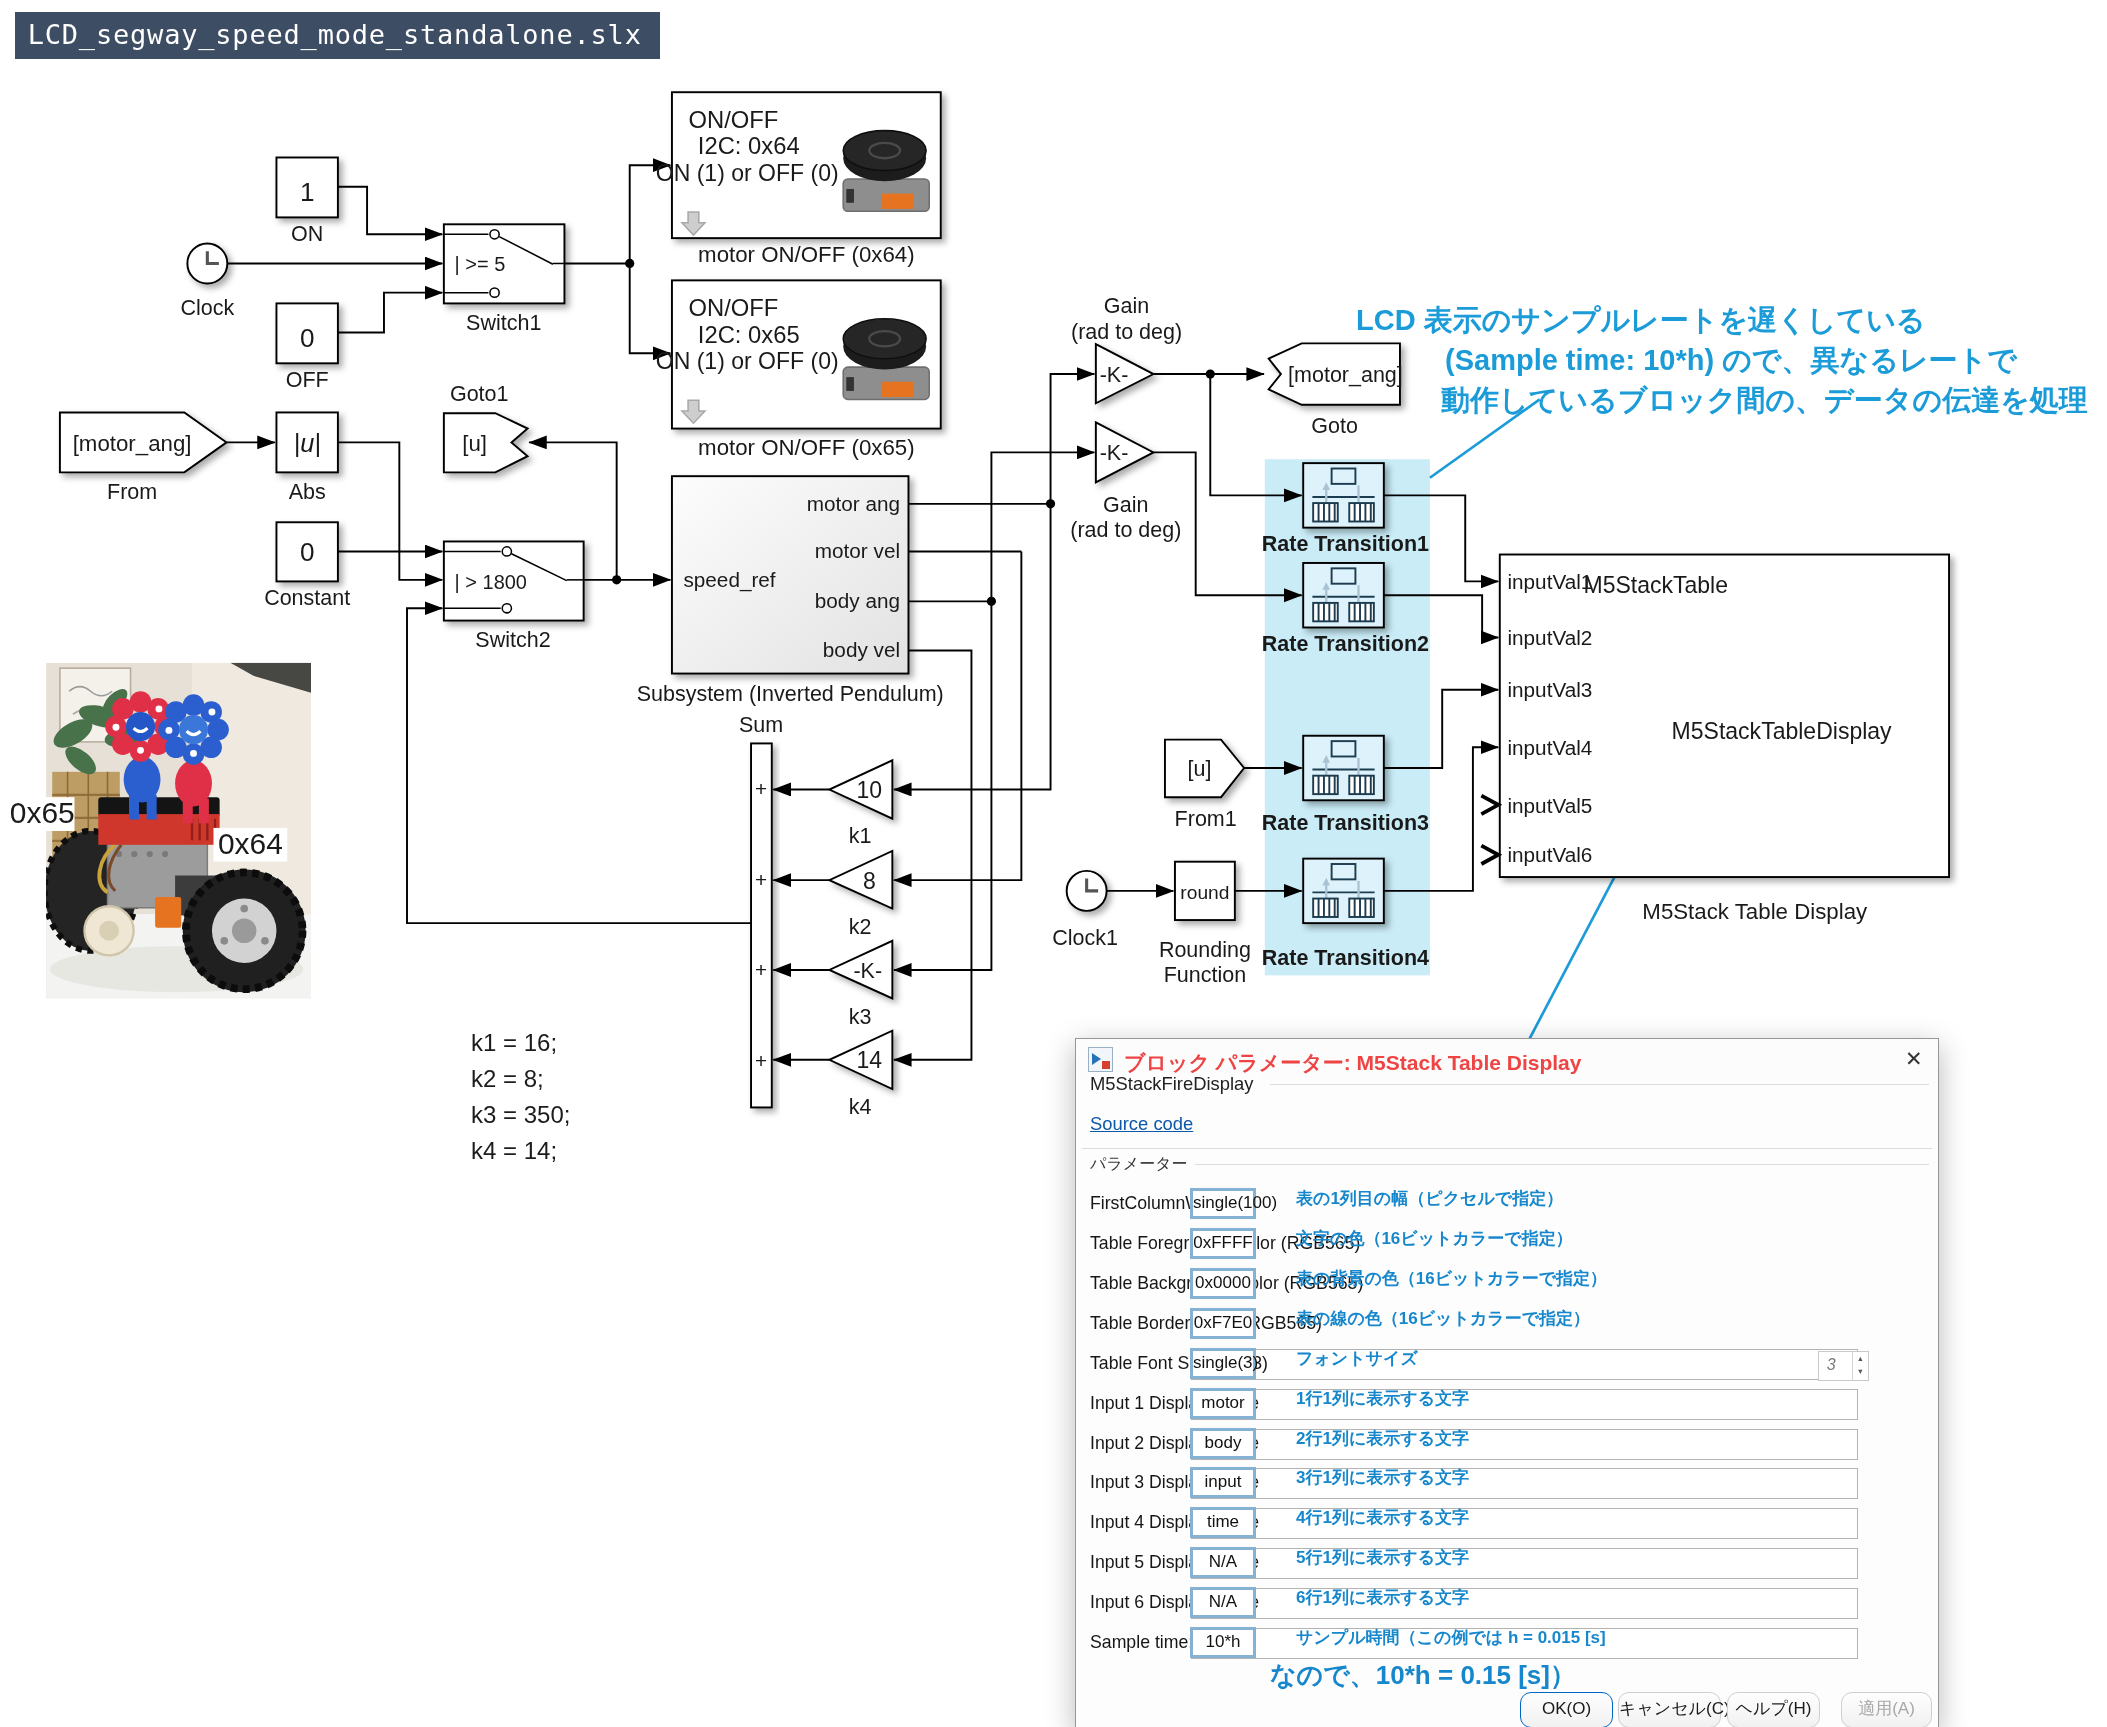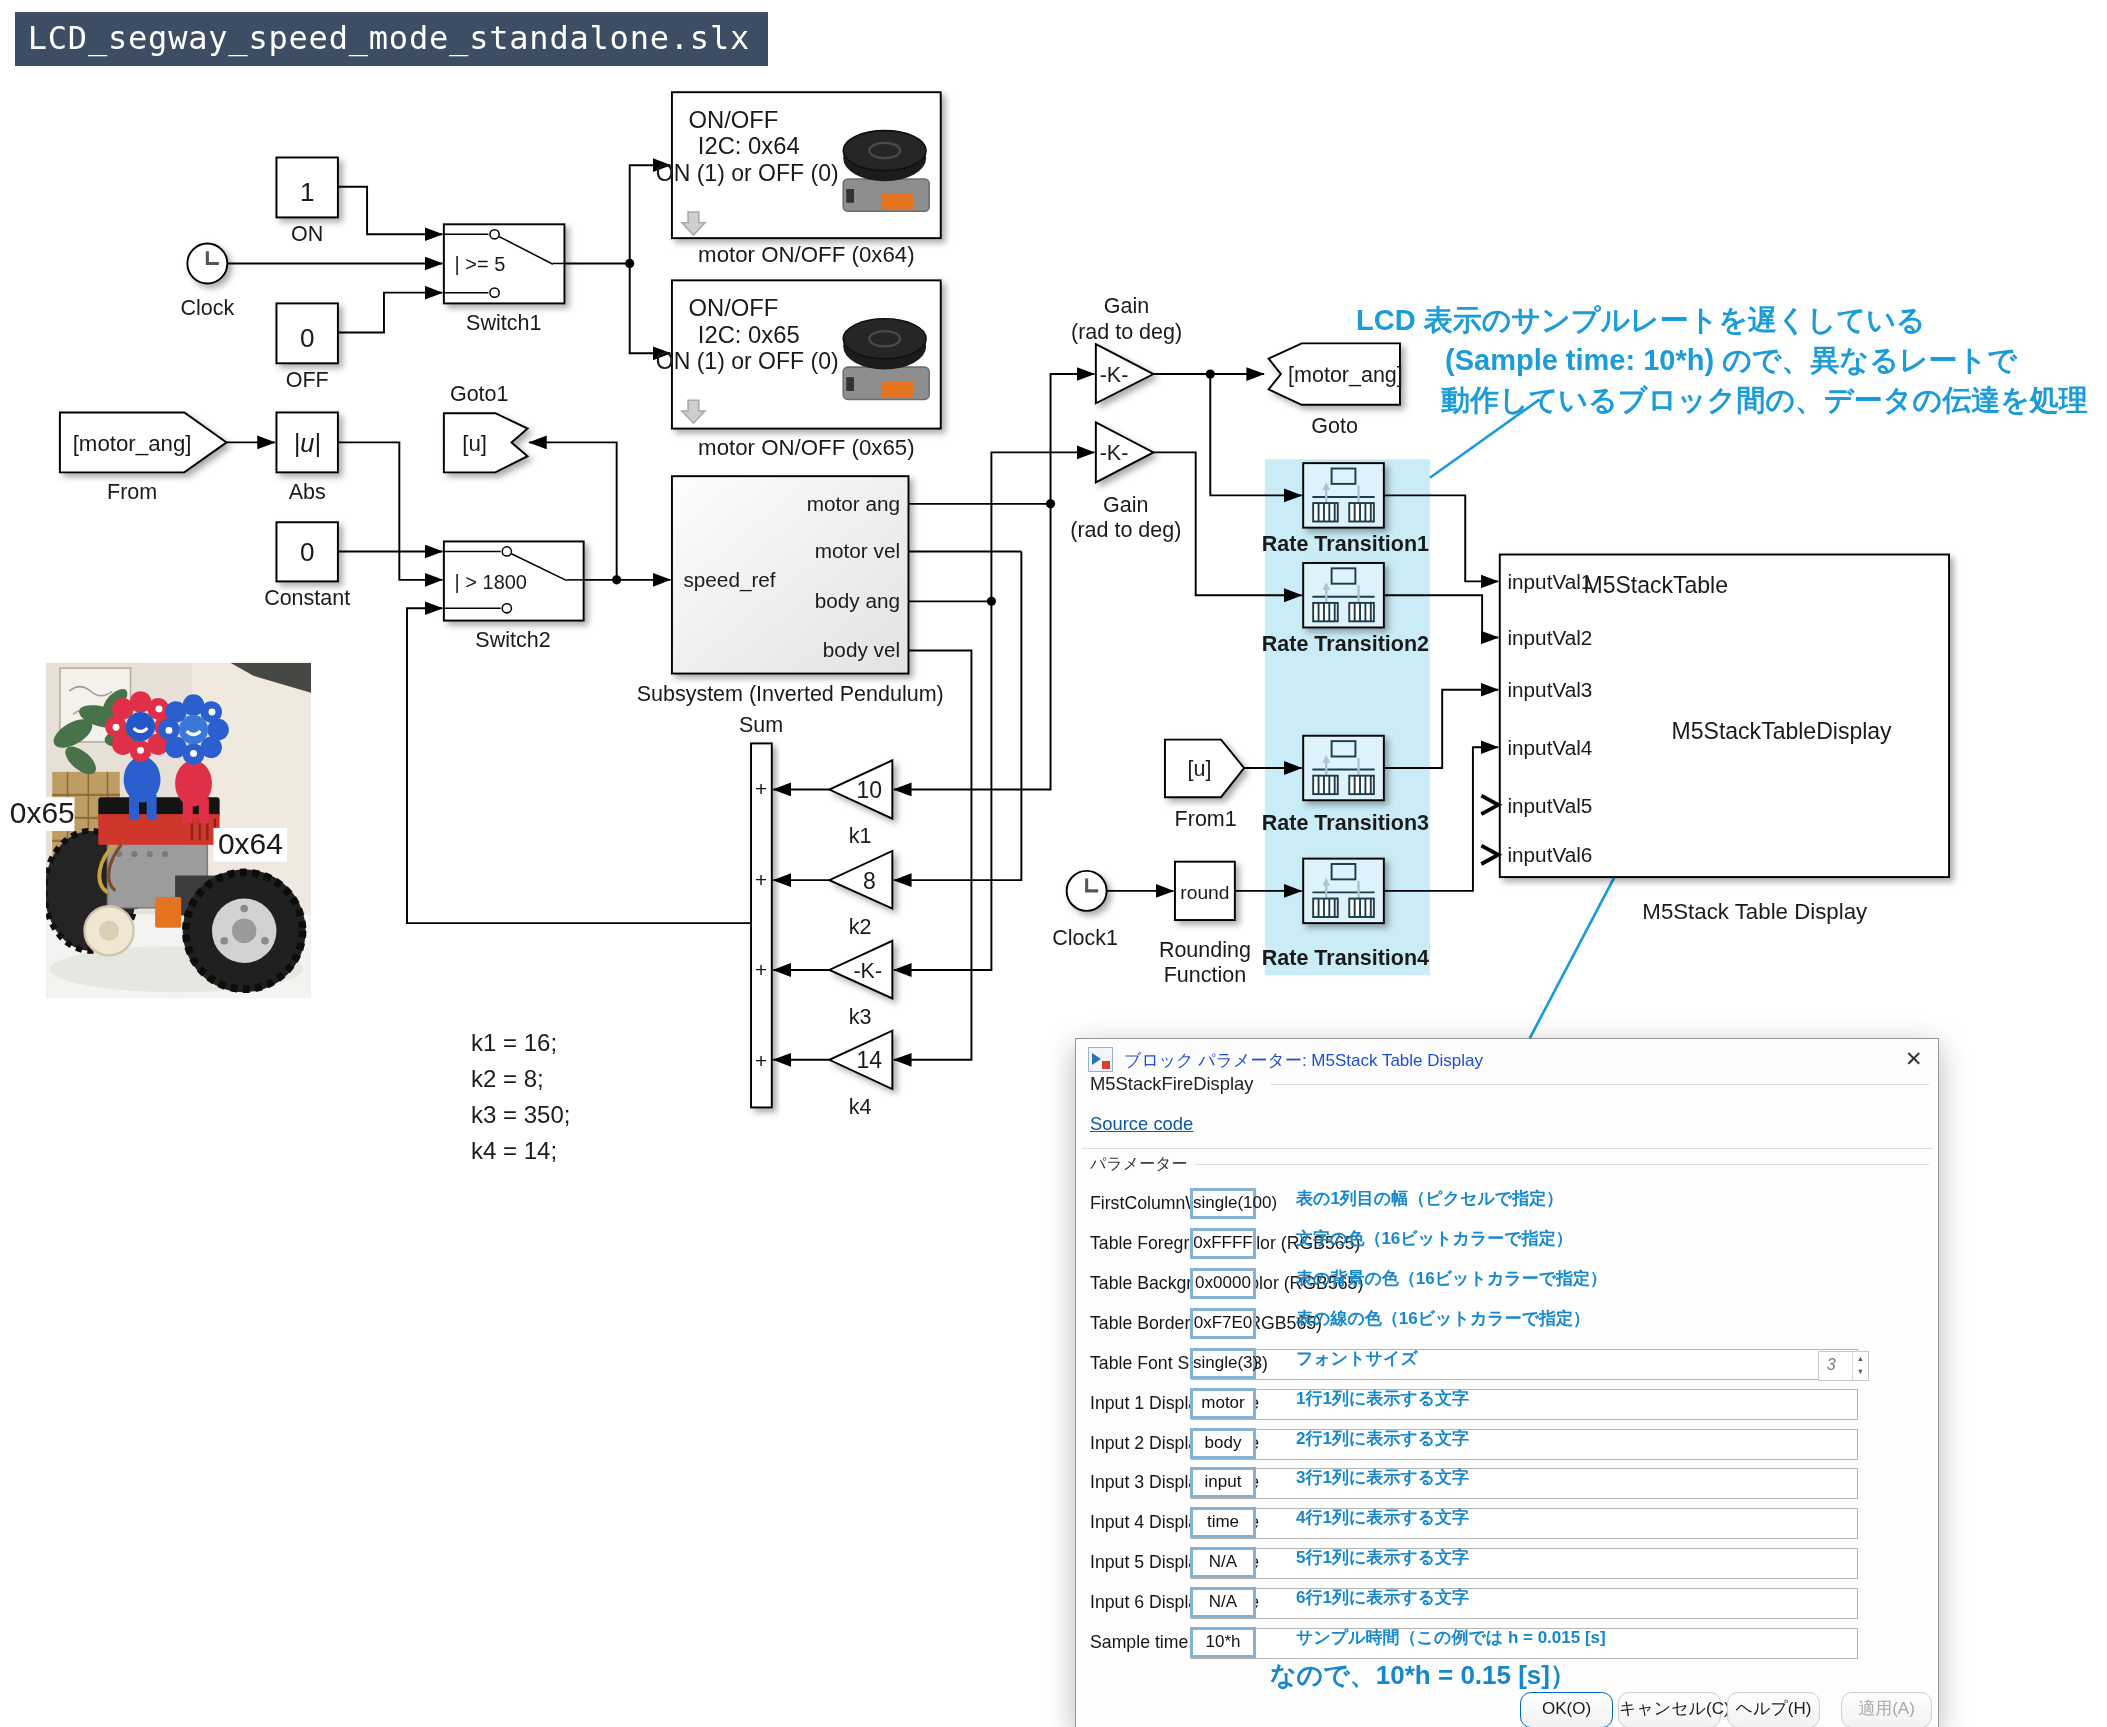--- a/index.html
+++ b/index.html
@@ -5,32 +5,32 @@
   html,body{margin:0;padding:0;background:#fff;}
   #stage{position:relative;width:2108px;height:1728px;overflow:hidden;background:#fff;
          font-family:"Liberation Sans",sans-serif;}
   #diagram-svg{position:absolute;left:0;top:0;}
   .w{fill:none;stroke:#000;stroke-width:2.5;}
   .blk{fill:#fff;stroke:#000;stroke-width:2.5;}
   .t{font-family:"Liberation Sans",sans-serif;fill:#1a1a1a;}
   .thin{fill:none;stroke:#000;stroke-width:2;}
   
   #title-chip{position:absolute;left:15.4px;top:11.5px;background:#3d4d63;color:#fff;
-    font-family:"DejaVu Sans Mono","Liberation Mono",monospace;font-size:32px;
+    font-family:"DejaVu Sans Mono","Liberation Mono",monospace;font-size:27px;
     padding:7.7px 18.4px 9.2px 12.3px;letter-spacing:0.8px;}
   
   .ann{position:absolute;color:#1b9cd8;font-size:29px;font-weight:600;white-space:nowrap;
     font-family:"Liberation Sans",sans-serif;}
   
   #kcode{position:absolute;left:471px;top:1025px;font-size:24px;line-height:36px;color:#1c1c1c;}
   
   #dialog{position:absolute;left:1075px;top:1038px;width:862px;height:690px;background:#fdfdfd;
     border:0.8px solid #979797;box-shadow:0 7.7px 28px rgba(0,0,0,.28);font-family:"Liberation Sans",sans-serif;}
   #dlg-titlebar{position:absolute;left:0;top:0;right:0;height:40px;background:#fcfcfc;}
-  #dlg-title{position:absolute;left:48px;top:10px;font-size:17px;color:#1d4ed8;white-space:nowrap;}
+  #dlg-title{position:absolute;left:48px;top:10px;font-size:21px;color:#ef4444;white-space:nowrap;font-weight:bold;}
   #dlg-close{position:absolute;right:15.4px;top:7.7px;font-size:21px;color:#333;cursor:default;}
   #dlg-icon{position:absolute;left:12.3px;top:8.4px;width:23px;height:23px;background:#f2f6fa;border:0.8px solid #9ab0c4;}
   #dlg-icon .tri{position:absolute;left:3.1px;top:4.6px;width:0;height:0;border-left:9.2px solid #2a72b8;border-top:6.1px solid transparent;border-bottom:6.1px solid transparent;}
   #dlg-icon .sq{position:absolute;right:2.3px;bottom:2.3px;width:8.4px;height:8.4px;background:#d6402e;}
   .dlg-sec{position:absolute;left:14px;font-size:18.4px;color:#222;white-space:nowrap;background:#fdfdfd;padding-right:7.7px;z-index:2;}
   .dlg-rule{position:absolute;height:0;border-top:0.8px solid #dcdcdc;}
   #dlg-link{position:absolute;left:14px;top:74px;font-size:18.4px;color:#0b57a8;text-decoration:underline;white-space:nowrap;}
   .prow{position:absolute;left:0;right:0;height:40px;}
   .prow .plabel{position:absolute;left:14px;top:8.4px;font-size:17.7px;color:#161616;white-space:nowrap;}
   .prow .pfield{position:absolute;left:114px;top:3.1px;width:60px;height:24.6px;border:3.8px solid #85b2d3;

